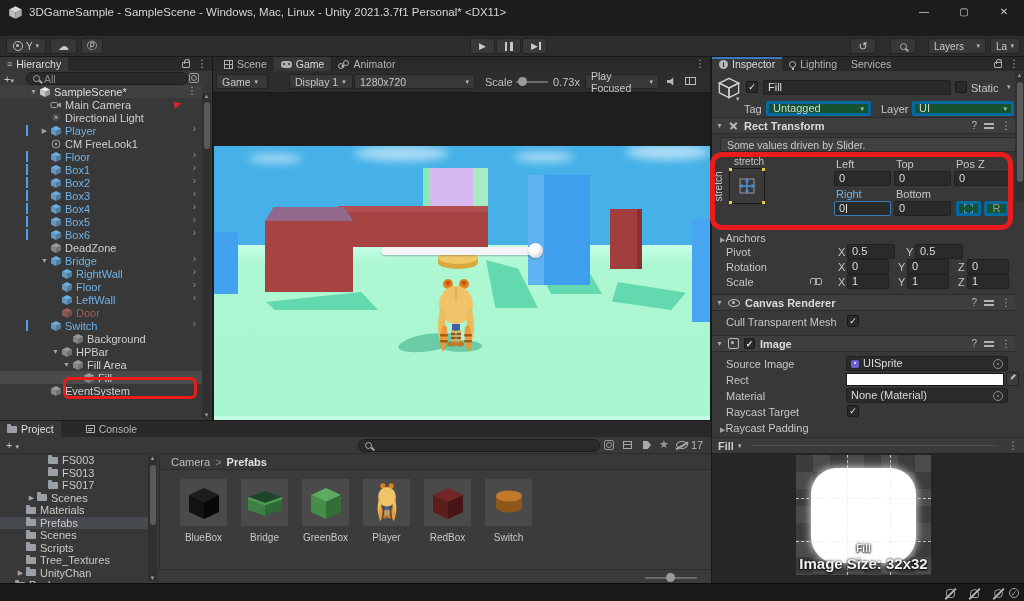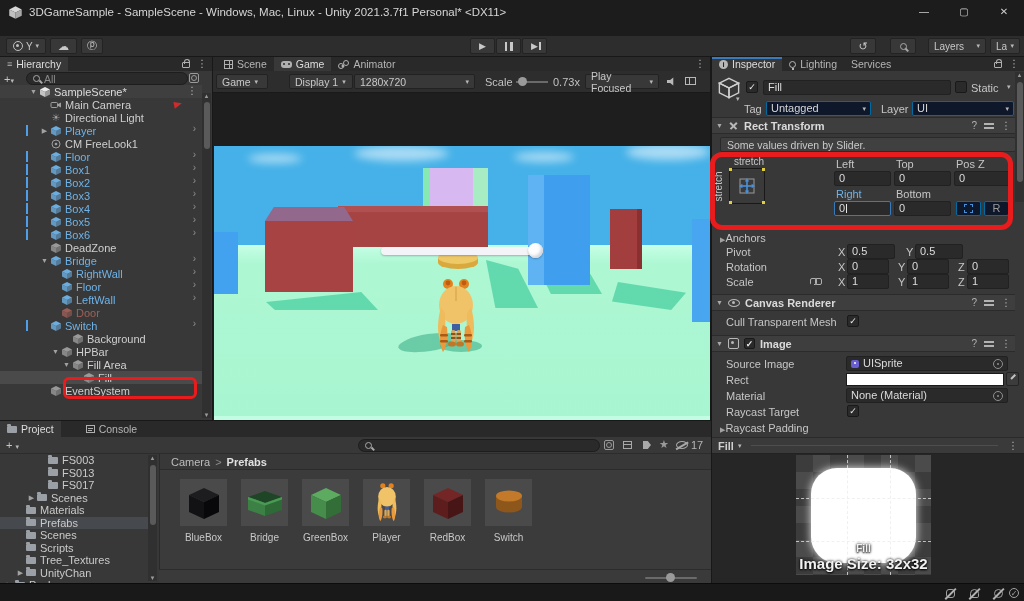--- a/index.html
+++ b/index.html
@@ -73,21 +73,21 @@
 .gbox{position:absolute}
 .hpbar{position:absolute;left:167px;top:101px;width:154px;height:8px;background:#f4f4f8;border-radius:4px;box-shadow:0 1px 2px rgba(0,0,0,.25)}
 .hpknob{position:absolute;left:314px;top:97px;width:15px;height:15px;border-radius:50%;background:#fdfdfd;box-shadow:inset -2px -2px 3px #cfd4de,0 1px 2px rgba(0,0,0,.25)}
 .gshadow{position:absolute;background:rgba(64,176,136,.6);border-radius:50%}
 
 .insp{position:absolute;left:711px;top:57px;width:313px;height:526px;background:#383838;border-left:1px solid #181818;overflow:hidden}
 .ilbl{position:absolute;font-size:11px;color:#c6c6c6;white-space:nowrap}
 .fld{position:absolute;height:15px;background:#2a2a2a;border:1px solid #212121;border-radius:2px;color:#dcdcdc;padding:0 4px;font-size:11px;line-height:13px;white-space:nowrap}
 .fld.focus{border-color:#3a79bb}
 .caret{display:inline-block;width:1px;height:9px;background:#e6e6e6;margin-left:1px;vertical-align:-1px}
-.ddfld{position:absolute;height:15px;background:#0f172a;border:1px solid #0369a1;border-radius:2px;color:#d6d6d6;padding:0 4px;font-size:11px;line-height:13px;display:flex;align-items:center;justify-content:space-between}
+.ddfld{position:absolute;height:15px;background:#14532d;border:3px solid #0369a1;border-radius:2px;color:#d6d6d6;padding:0 4px;font-size:11px;line-height:13px;display:flex;align-items:center;justify-content:space-between}
 .chk{position:absolute;width:12px;height:12px;background:#2a2a2a;border:1px solid #191919;border-radius:2px;color:#ececec;font-size:9px;line-height:11px;text-align:center}
 .chdr{position:absolute;left:0;right:9px;height:17px;background:#3e3e3e;border-top:1px solid #2b2b2b;border-bottom:1px solid #2b2b2b;display:flex;align-items:center;gap:5px;padding-left:4px;color:#dadada;font-weight:bold;font-size:11px}
 .chdr .fold{font-size:7px;color:#a8a8a8;font-weight:normal}
 .hics{margin-left:auto;display:flex;align-items:center;gap:7px;padding-right:4px;font-weight:normal}
 .qm{color:#b2b2b2;font-size:10px}
 .preset{width:10px;height:9px;position:relative}
 .preset::before,.preset::after{content:"";position:absolute;left:0;right:0;height:1.5px;background:#b2b2b2}
 .preset::before{top:2px}.preset::after{top:6px}
 .infobox{position:absolute;background:#404040;border:1px solid #2a2a2a;border-radius:2px;color:#c9c9c9;font-size:10.5px;display:flex;align-items:center;padding:0 6px}
 .anchorw{position:absolute;width:36px;height:36px;background:#3a3a3a;border:1px solid #191919}

